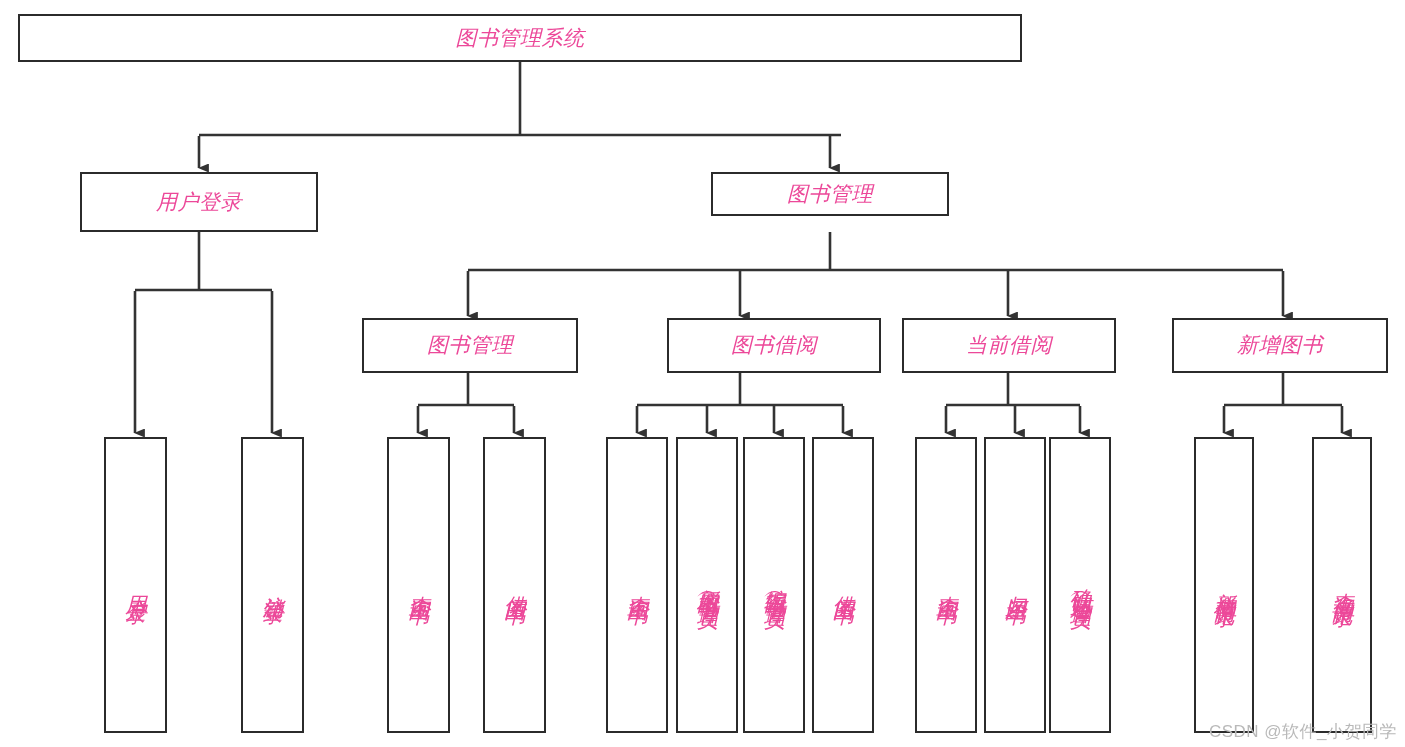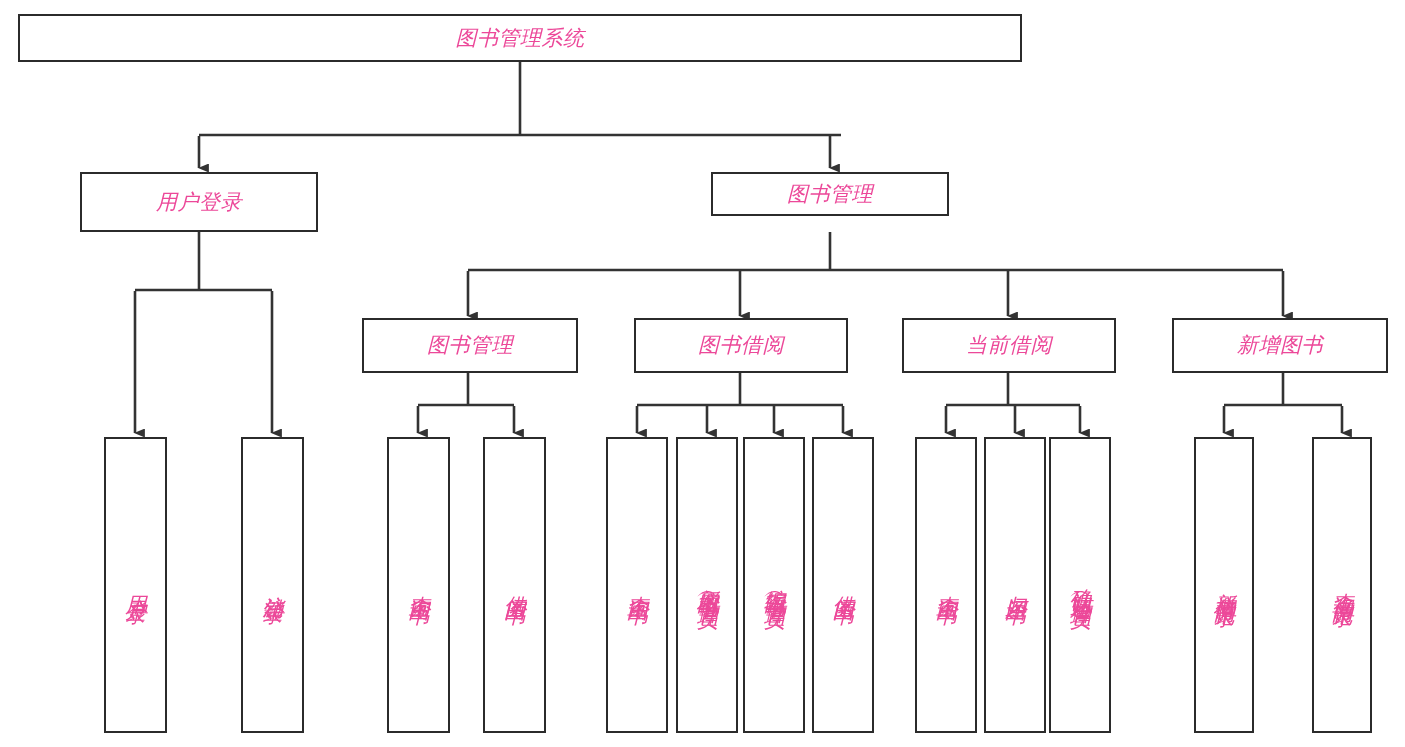--- a/index.html
+++ b/index.html
@@ -137,21 +137,21 @@
   </div>
 
   <div class="node" style="left:711px; top:172px; width:238px; height:44px;">
     <span class="label">图书管理</span>
   </div>
 
   <div class="node" style="left:362px; top:318px; width:216px; height:55px;">
     <span class="label">图书管理</span>
   </div>
 
-  <div class="node" style="left:634px; top:318px; width:214px; height:55px;">
+  <div class="node" style="left:667px; top:318px; width:214px; height:55px;">
     <span class="label">图书借阅</span>
   </div>
 
   <div class="node" style="left:902px; top:318px; width:214px; height:55px;align-items:center;">
     <span class="label">当前借阅</span>
   </div>
 
   <div class="node" style="left:1172px; top:318px; width:216px; height:55px;">
     <span class="label">新增图书</span>
   </div>
@@ -201,14 +201,15 @@
   </div>
 
   <div class="node vert" style="left:1194px; top:437px; width:60px; height:296px;">
     <span class="label">新增借阅记录</span>
   </div>
 
   <div class="node vert" style="left:1312px; top:437px; width:60px; height:296px;">
     <span class="label">查询借阅记录</span>
   </div>
 
+  <div id="watermark">CSDN @软件_小贺同学</div>
 
 </div>
 
 </body></html>

